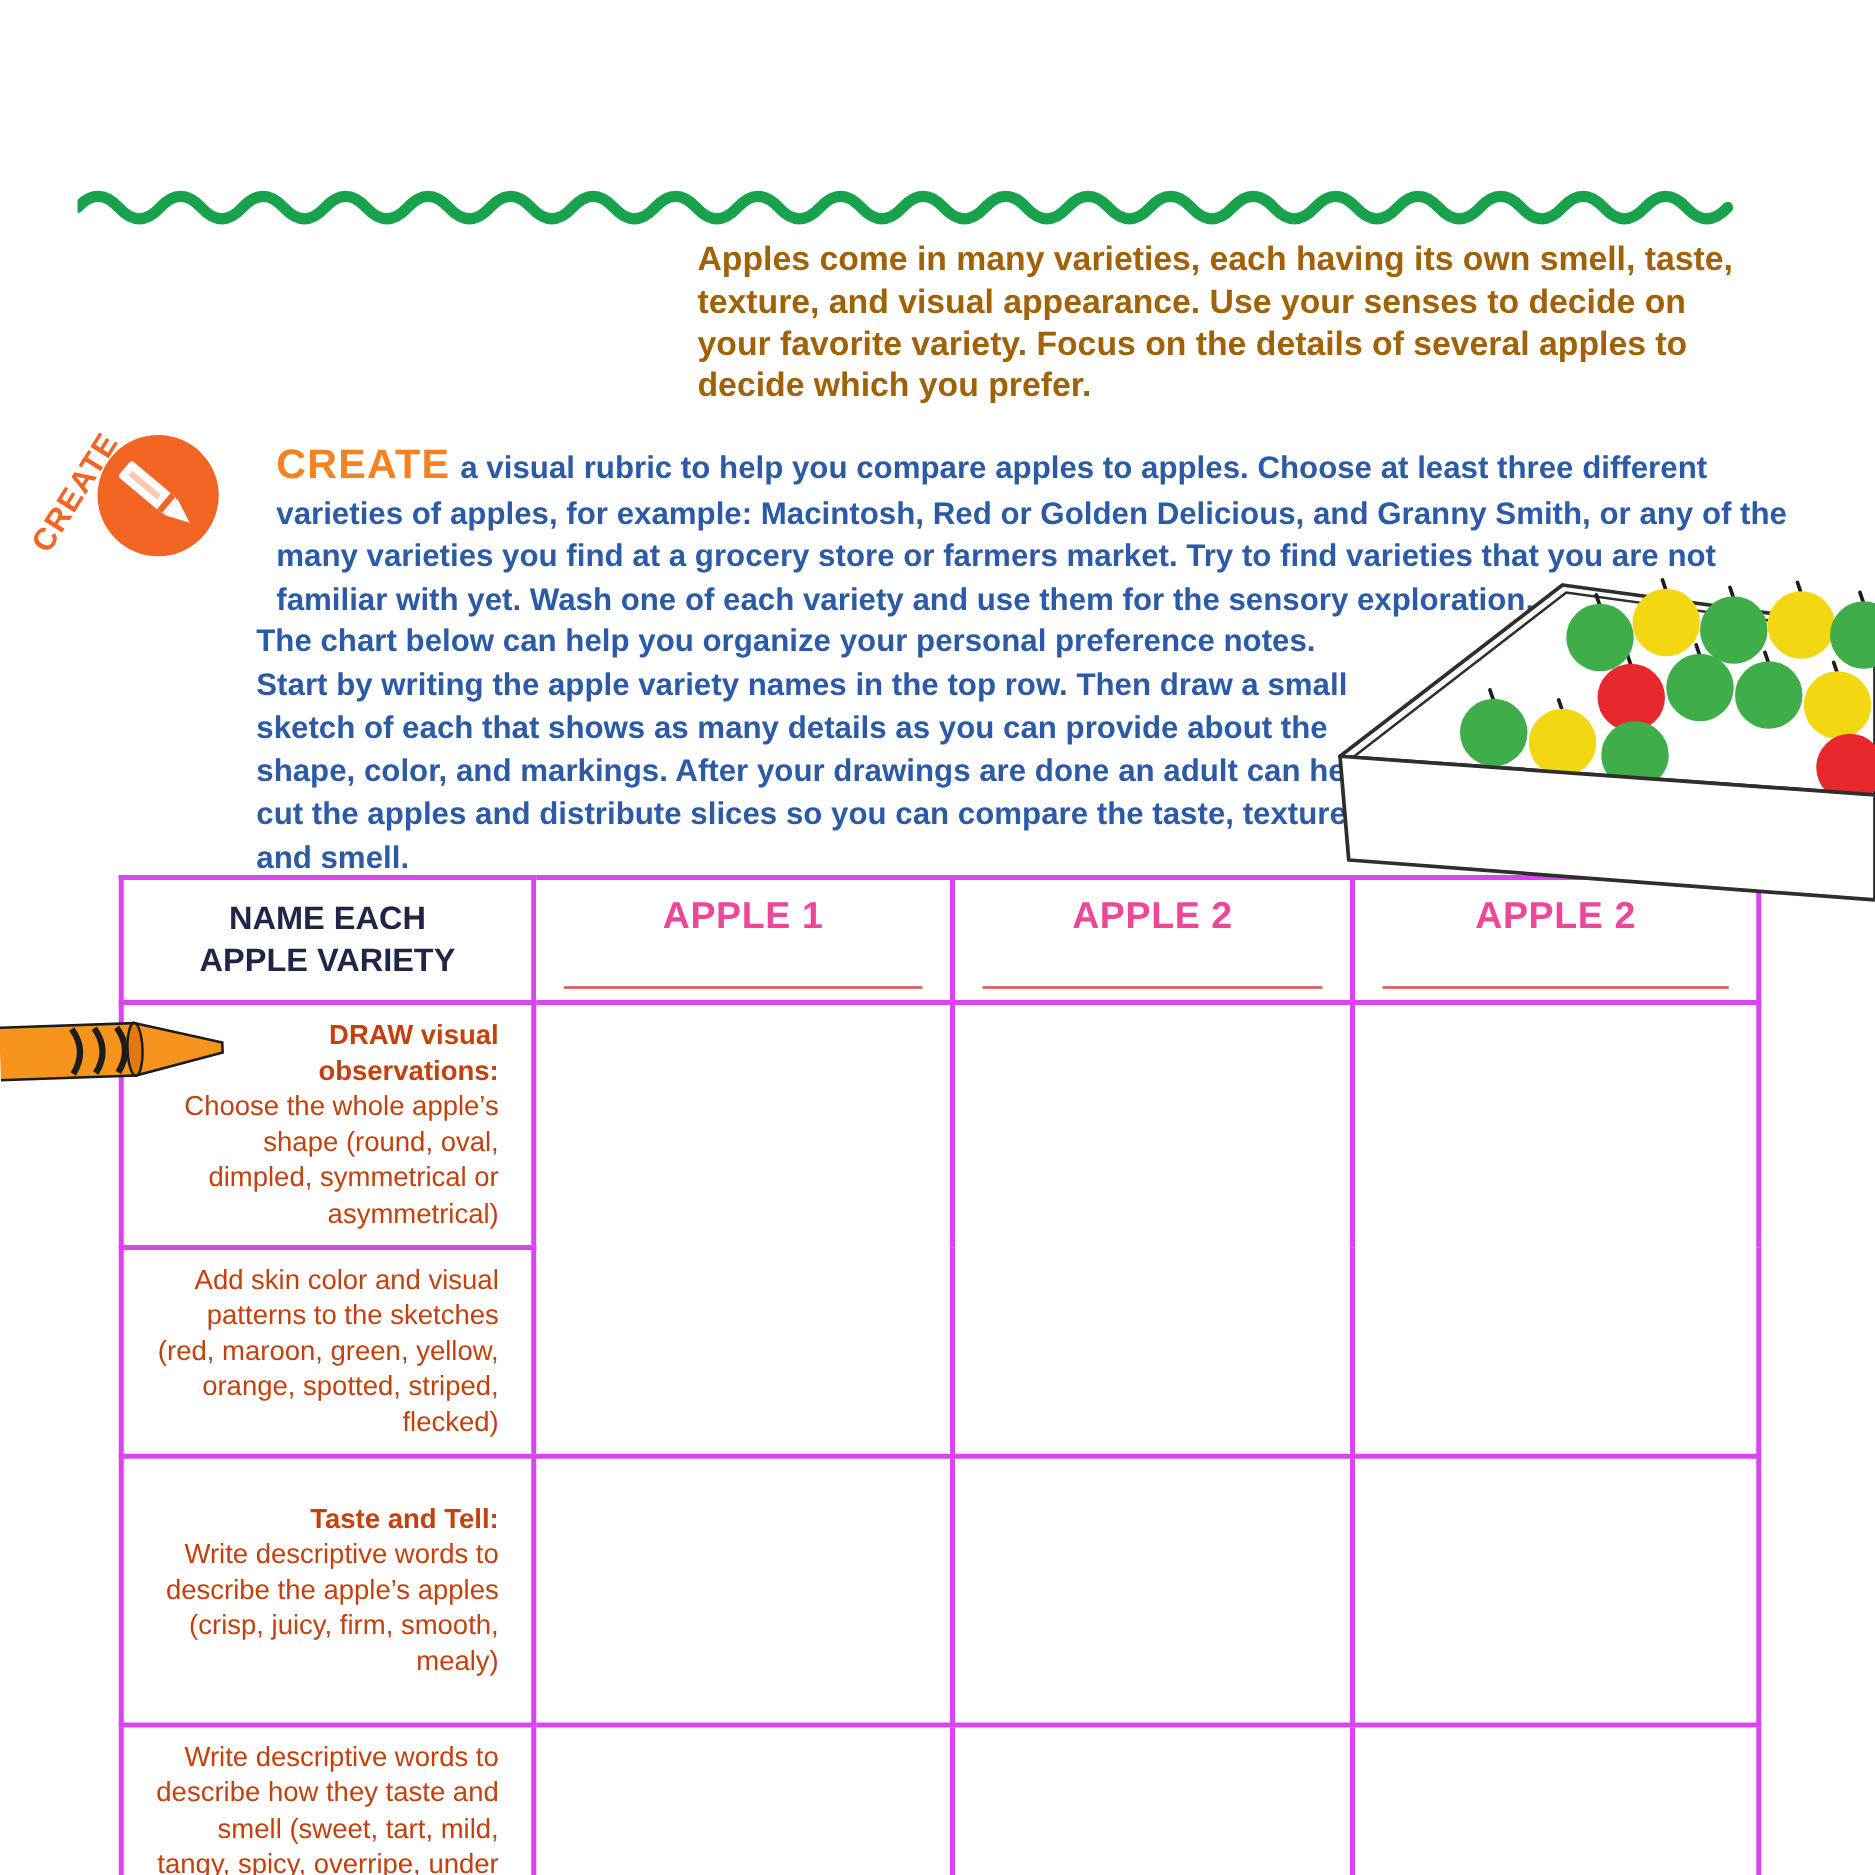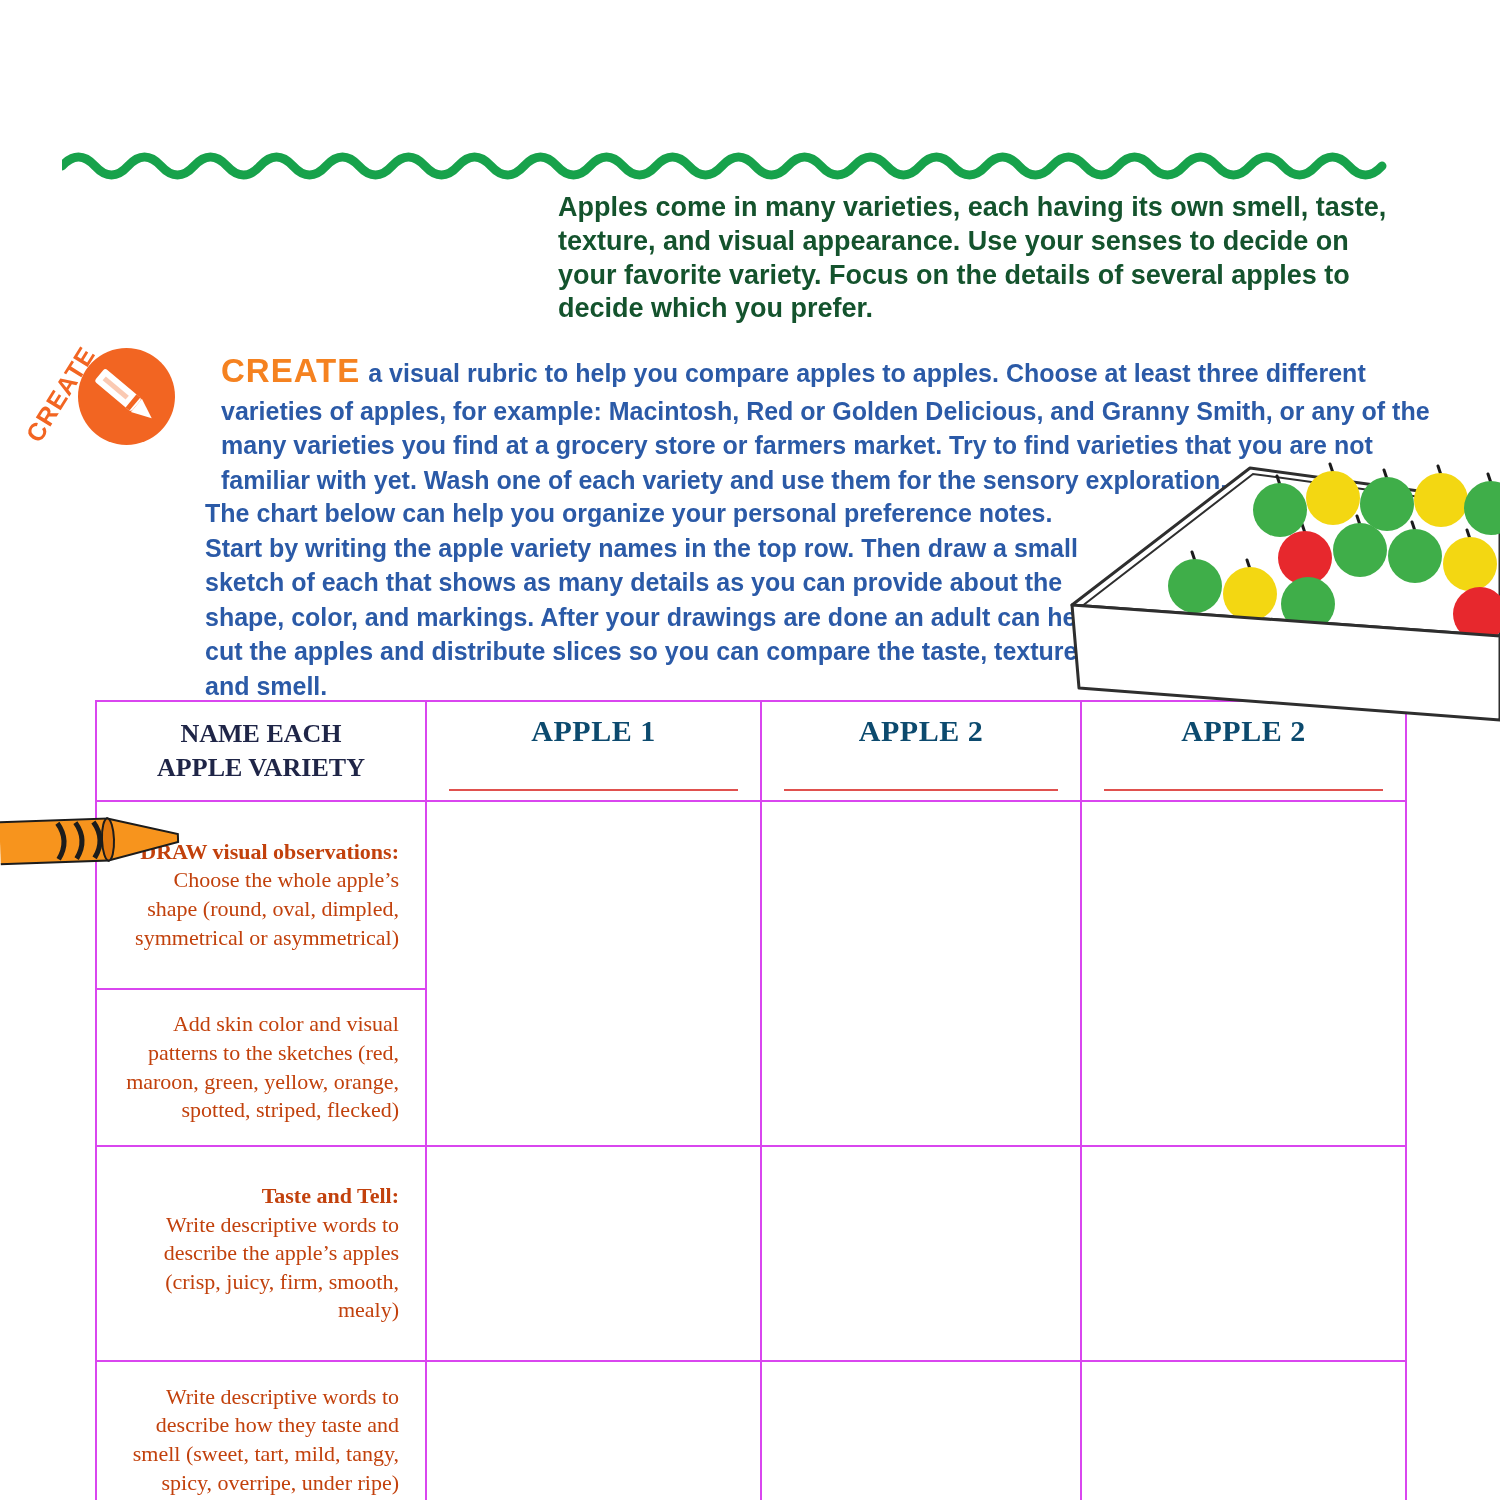--- a/index.html
+++ b/index.html
@@ -8,44 +8,44 @@
 
   .title{position:absolute;left:65px;top:60px;font-size:58px;font-weight:bold;
          color:#d7222d;letter-spacing:-0.5px;}
 
   .wave{position:absolute;left:62px;top:146px;}
 
   .kicker{position:absolute;left:65px;top:193px;font-size:36px;font-weight:bold;
           color:#bdd430;letter-spacing:0.5px;}
 
   .intro{position:absolute;left:558px;top:191px;width:845px;font-size:27px;
-         font-weight:bold;color:#14532d;line-height:1.25;}
+         font-weight:bold;color:#a16207;line-height:1.25;}
 
   .badge{position:absolute;left:78px;top:348px;width:97px;height:97px;border-radius:50%;
          background:#f26522;display:flex;align-items:center;justify-content:center;z-index:2;}
   .badge-label{position:absolute;left:20px;top:432px;font-size:25px;font-weight:bold;
          color:#f26522;transform:rotate(-58deg);transform-origin:0 0;z-index:1;letter-spacing:1px;}
 
   .para{position:absolute;color:#2b5aa7;font-weight:bold;font-size:25px;line-height:1.38;margin:0;}
   .p1{left:221px;top:348px;width:1210px;}
   .p2{left:205px;top:496px;width:900px;}
   .lead{font-size:33px;color:#f58220;font-weight:bold;letter-spacing:1px;margin-right:8px;}
 
   .applebox{position:absolute;left:1065px;top:458px;z-index:3;}
   .crayon{position:absolute;left:0;top:804px;z-index:5;transform:rotate(-2deg);}
 
   .grid{position:absolute;left:95px;top:700px;width:1310px;border-collapse:collapse;
         table-layout:fixed;background:#fff;z-index:1;}
-  .grid th,.grid td{border:2px solid #d946ef;background:#fff;font-family:Liberation Serif, serif;}
+  .grid th,.grid td{border:4px solid #d946ef;background:#fff;}
 
   .hlabel{vertical-align:middle;text-align:center;}
   .hlabel-text{font-weight:bold;font-size:26px;color:#1f2547;line-height:1.3;
                max-width:230px;margin:0 auto;}
   .hcol{position:relative;vertical-align:top;padding-top:12px;font-weight:bold;
-        font-size:30px;color:#0c4a6e;text-align:center;letter-spacing:0.5px;}
+        font-size:30px;color:#ec4899;text-align:center;letter-spacing:0.5px;}
   .wline{position:absolute;left:22px;right:22px;bottom:9px;height:2px;background:#e0514e;}
 
   .lbl{font-size:22px;color:#c2410c;text-align:right;vertical-align:middle;
        padding:10px 26px;line-height:1.3;}
   .lbl b{display:block;font-weight:bold;}
   .blank{background:#fff;}
 </style>
 </head>
 <body>
 

